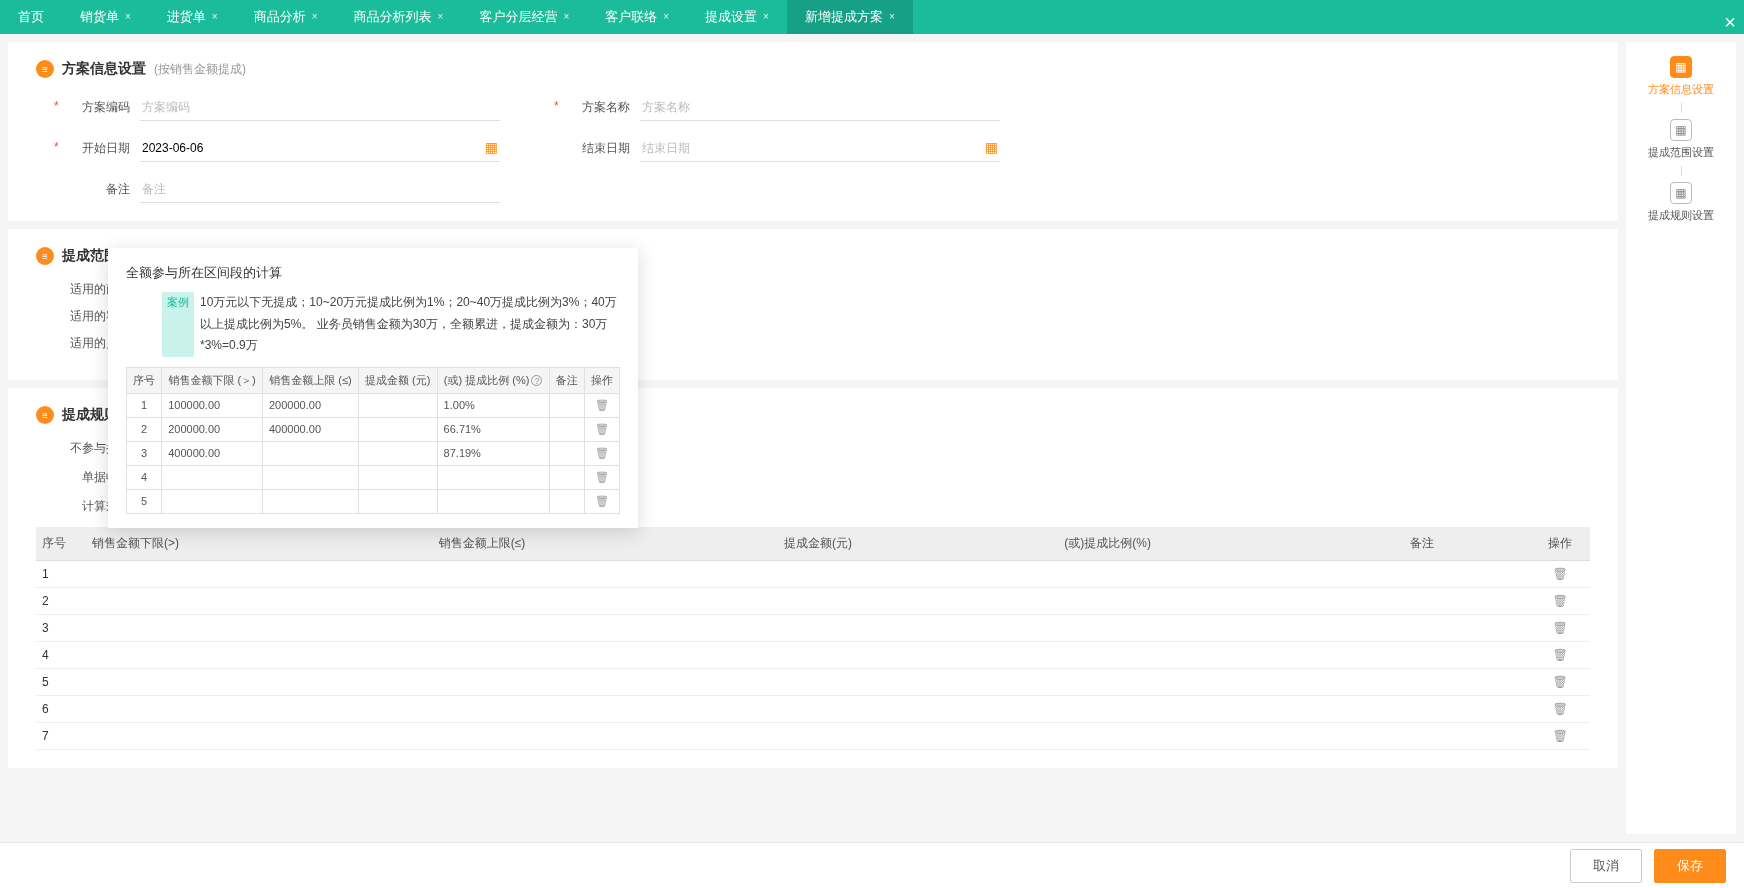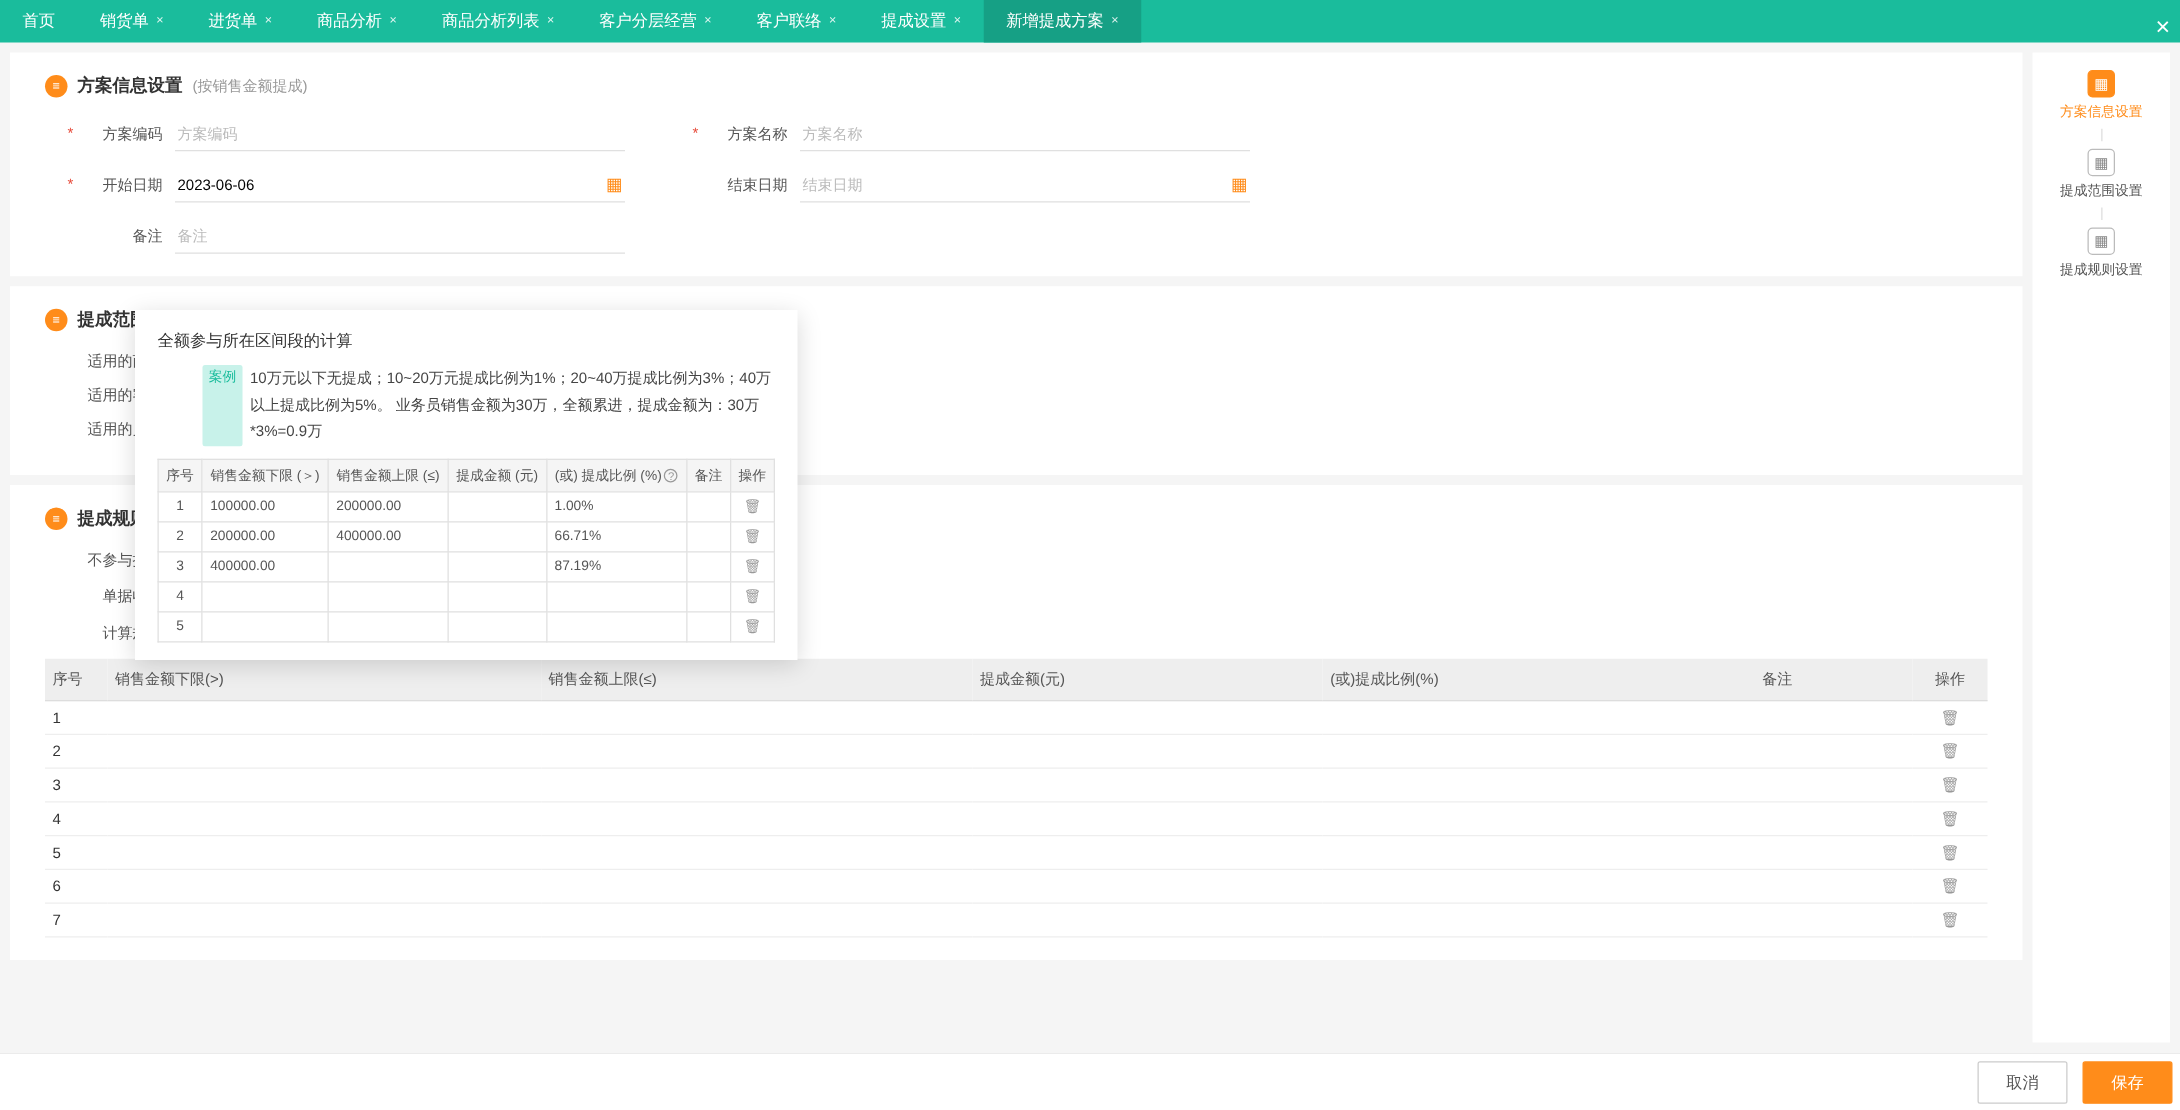--- a/index.html
+++ b/index.html
@@ -59,21 +59,21 @@
 .pop-desc { color: #444; line-height: 1.8; margin-bottom: 10px; display: flex; padding-left: 36px; }
 .pop-desc-text { flex: 1; }
 .pop-table { width: 100%; border-collapse: collapse; }
 .pop-table th, .pop-table td { border: 1px solid #e0e0e0; padding: 5px 6px; text-align: center; font-size: 11px; color: #555; }
 .pop-table th { background: #f5f5f5; font-weight: normal; }
 .pop-table td.num { text-align: left; padding-right: 10px; }
 .pop-note { color: #ff8c1a; margin-top: 10px; font-size: 11px; }
 .info-ic { display:inline-block; width:11px; height:11px; border:1px solid #999; border-radius:50%; font-size:9px; line-height:10px; text-align:center; color:#999; margin-left:2px; }
 
 
-.footer { position: fixed; bottom: 0; left: 0; right: 0; height: 46px; background: #fff; border-top: 1px solid #e5e5e5; display: flex; justify-content: flex-end; align-items: center; gap: 12px; padding: 0 6px; }
+.footer { position: fixed; bottom: 0; left: 0; right: 0; height: 46px; background: #fff; border-top: 1px solid #e5e5e5; display: flex; justify-content: flex-end; align-items: center; gap: 12px; padding: 0 18px; }
 .btn { padding: 7px 22px; border-radius: 2px; cursor: pointer; font-size: 13px; }
 .btn-default { background: #fff; border: 1px solid #ccc; color: #555; }
 .btn-primary { background: #ff8c1a; border: 1px solid #ff8c1a; color: #fff; }
 </style>
 </head>
 <body>
 
 <div class="top-tabs">
   <div class="tab">
       <span>首页</span>

